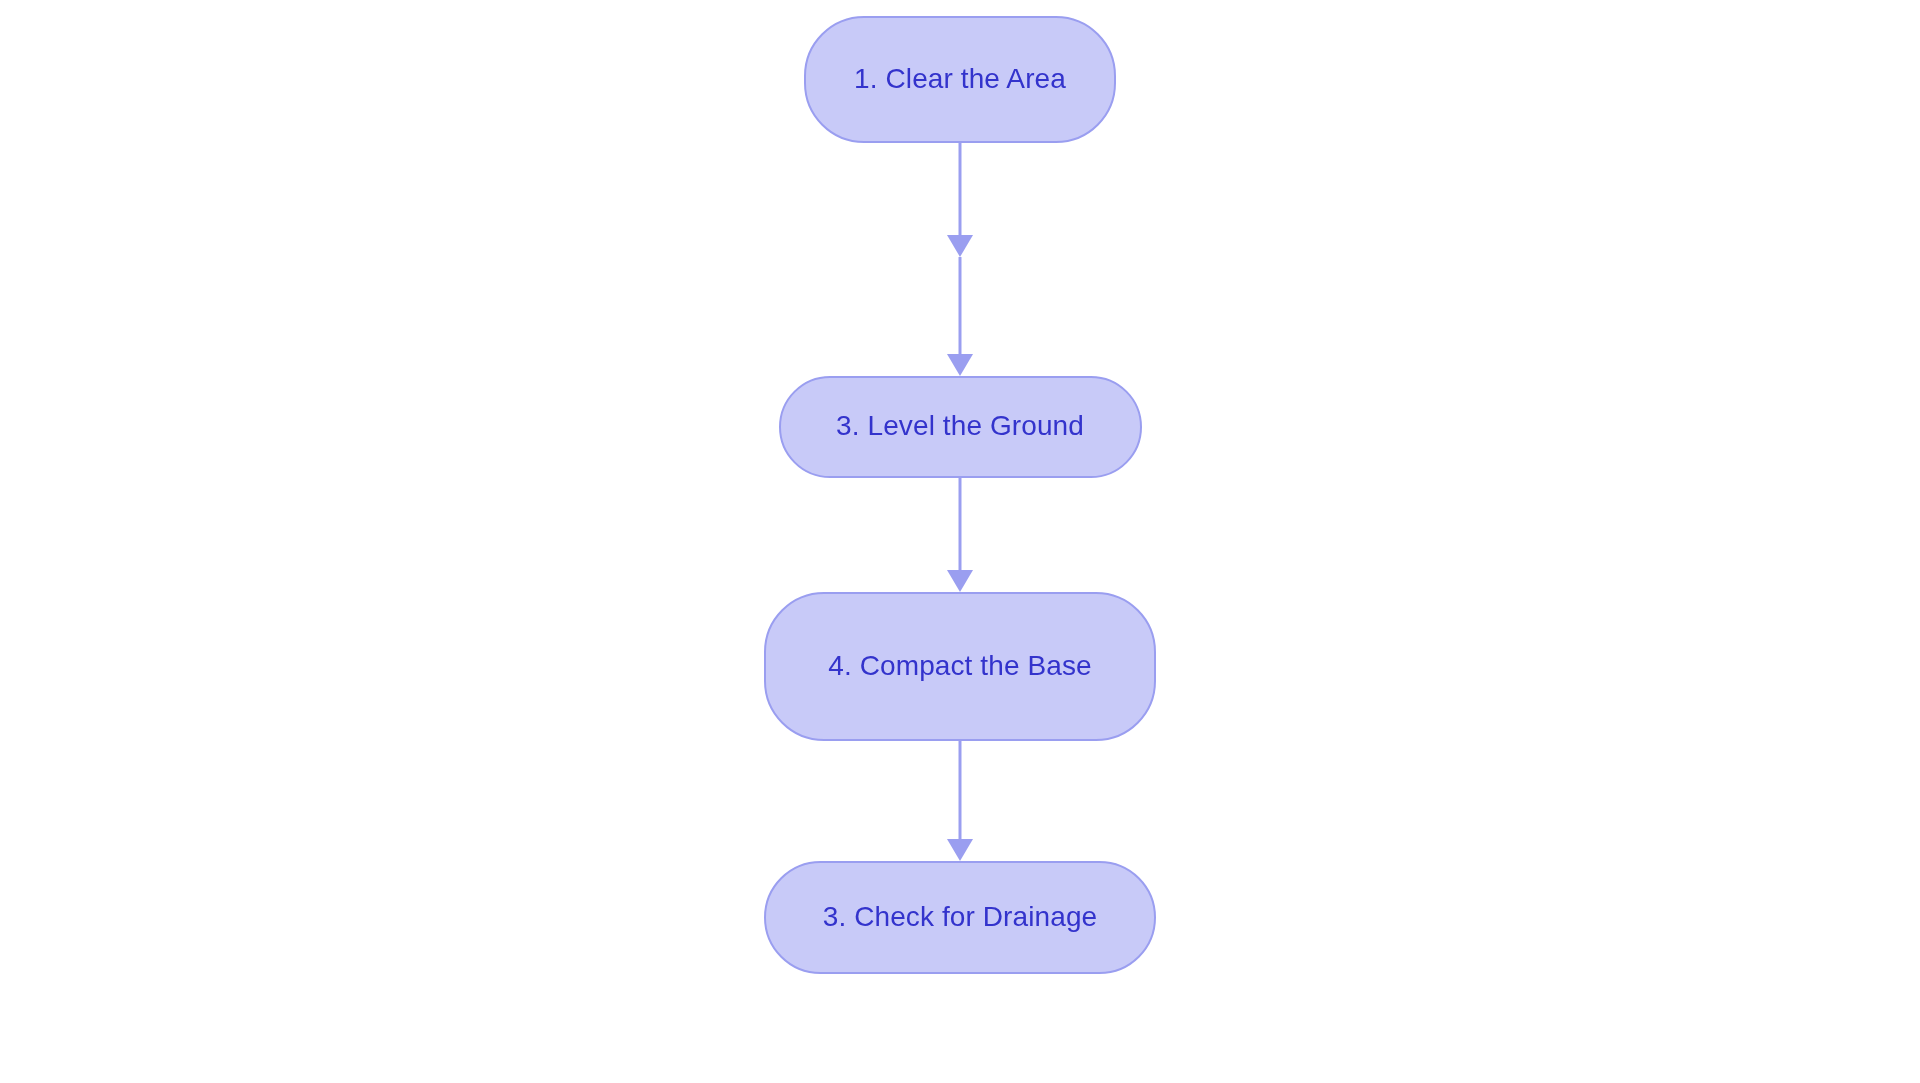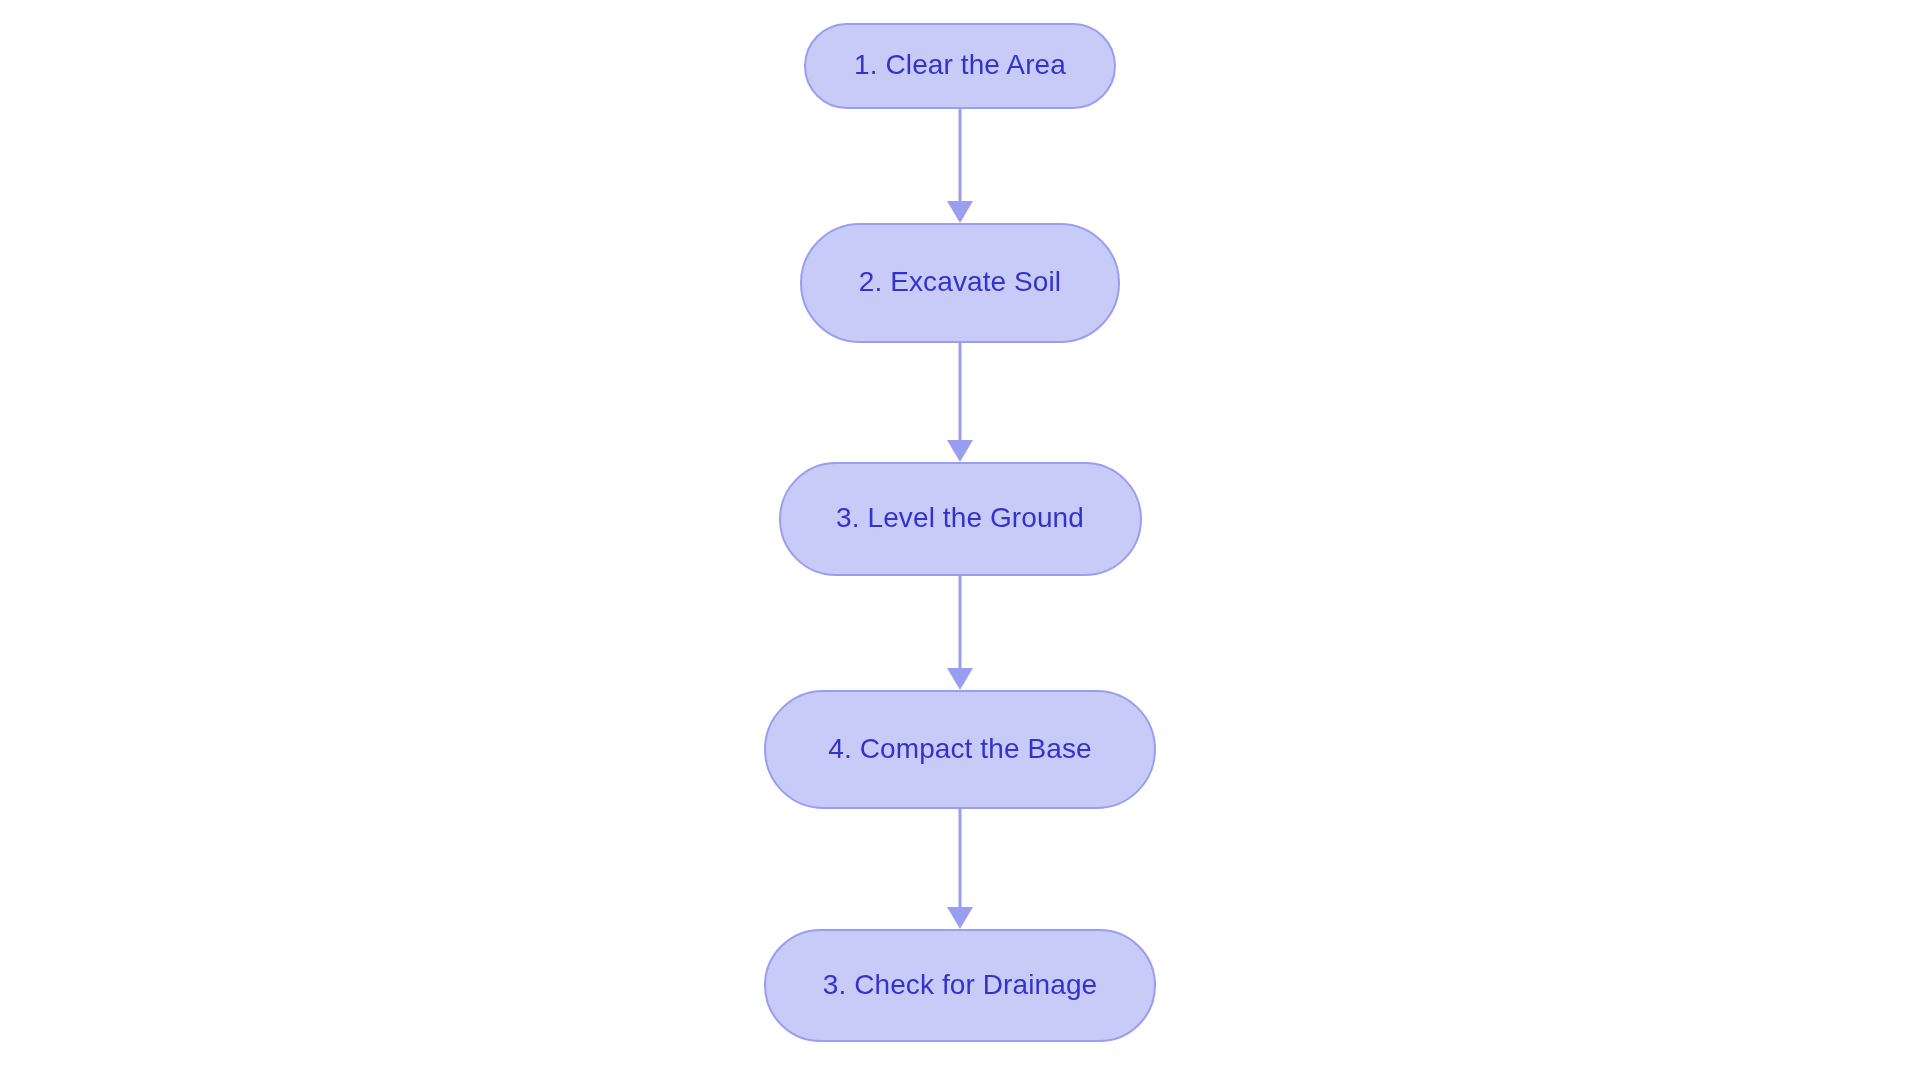--- a/index.html
+++ b/index.html
@@ -53,24 +53,24 @@
   }
 
   .flow-node .node-label {
     display: block;
     padding: 0 2px;
     position: relative;
     top: -1px;
   }
 
   
-  .node-1 { width: 312px; height: 86px; margin-top: 23px; }
+  .node-1 { width: 312px; height: 127px; margin-top: 16px; }
   .node-2 { width: 320px; height: 120px; }
-  .node-3 { width: 363px; height: 114px; }
-  .node-4 { width: 392px; height: 119px; }
+  .node-3 { width: 363px; height: 102px; }
+  .node-4 { width: 392px; height: 149px; }
   .node-5 { width: 392px; height: 113px; }
 
   
   .flow-connector {
     position: relative;
     width: 30px;
     display: flex;
     justify-content: center;
     align-items: flex-start;
   }
@@ -94,23 +94,20 @@
       <span class="node-label">1. Clear the Area</span>
     </div>
 
     <div class="flow-connector conn-1">
       <svg class="conn-svg" width="30" height="114" viewBox="0 0 30 114">
         <line x1="15" y1="0" x2="15" y2="94" stroke="#9a9ef0" stroke-width="3"></line>
         <polygon points="2,92 28,92 15,114" fill="#9a9ef0"></polygon>
       </svg>
     </div>
 
-    <div class="flow-node node-2">
-      <span class="node-label">2. Excavate Soil</span>
-    </div>
 
     <div class="flow-connector conn-2">
       <svg class="conn-svg" width="30" height="119" viewBox="0 0 30 119">
         <line x1="15" y1="0" x2="15" y2="99" stroke="#9a9ef0" stroke-width="3"></line>
         <polygon points="2,97 28,97 15,119" fill="#9a9ef0"></polygon>
       </svg>
     </div>
 
     <div class="flow-node node-3">
       <span class="node-label">3. Level the Ground</span>

